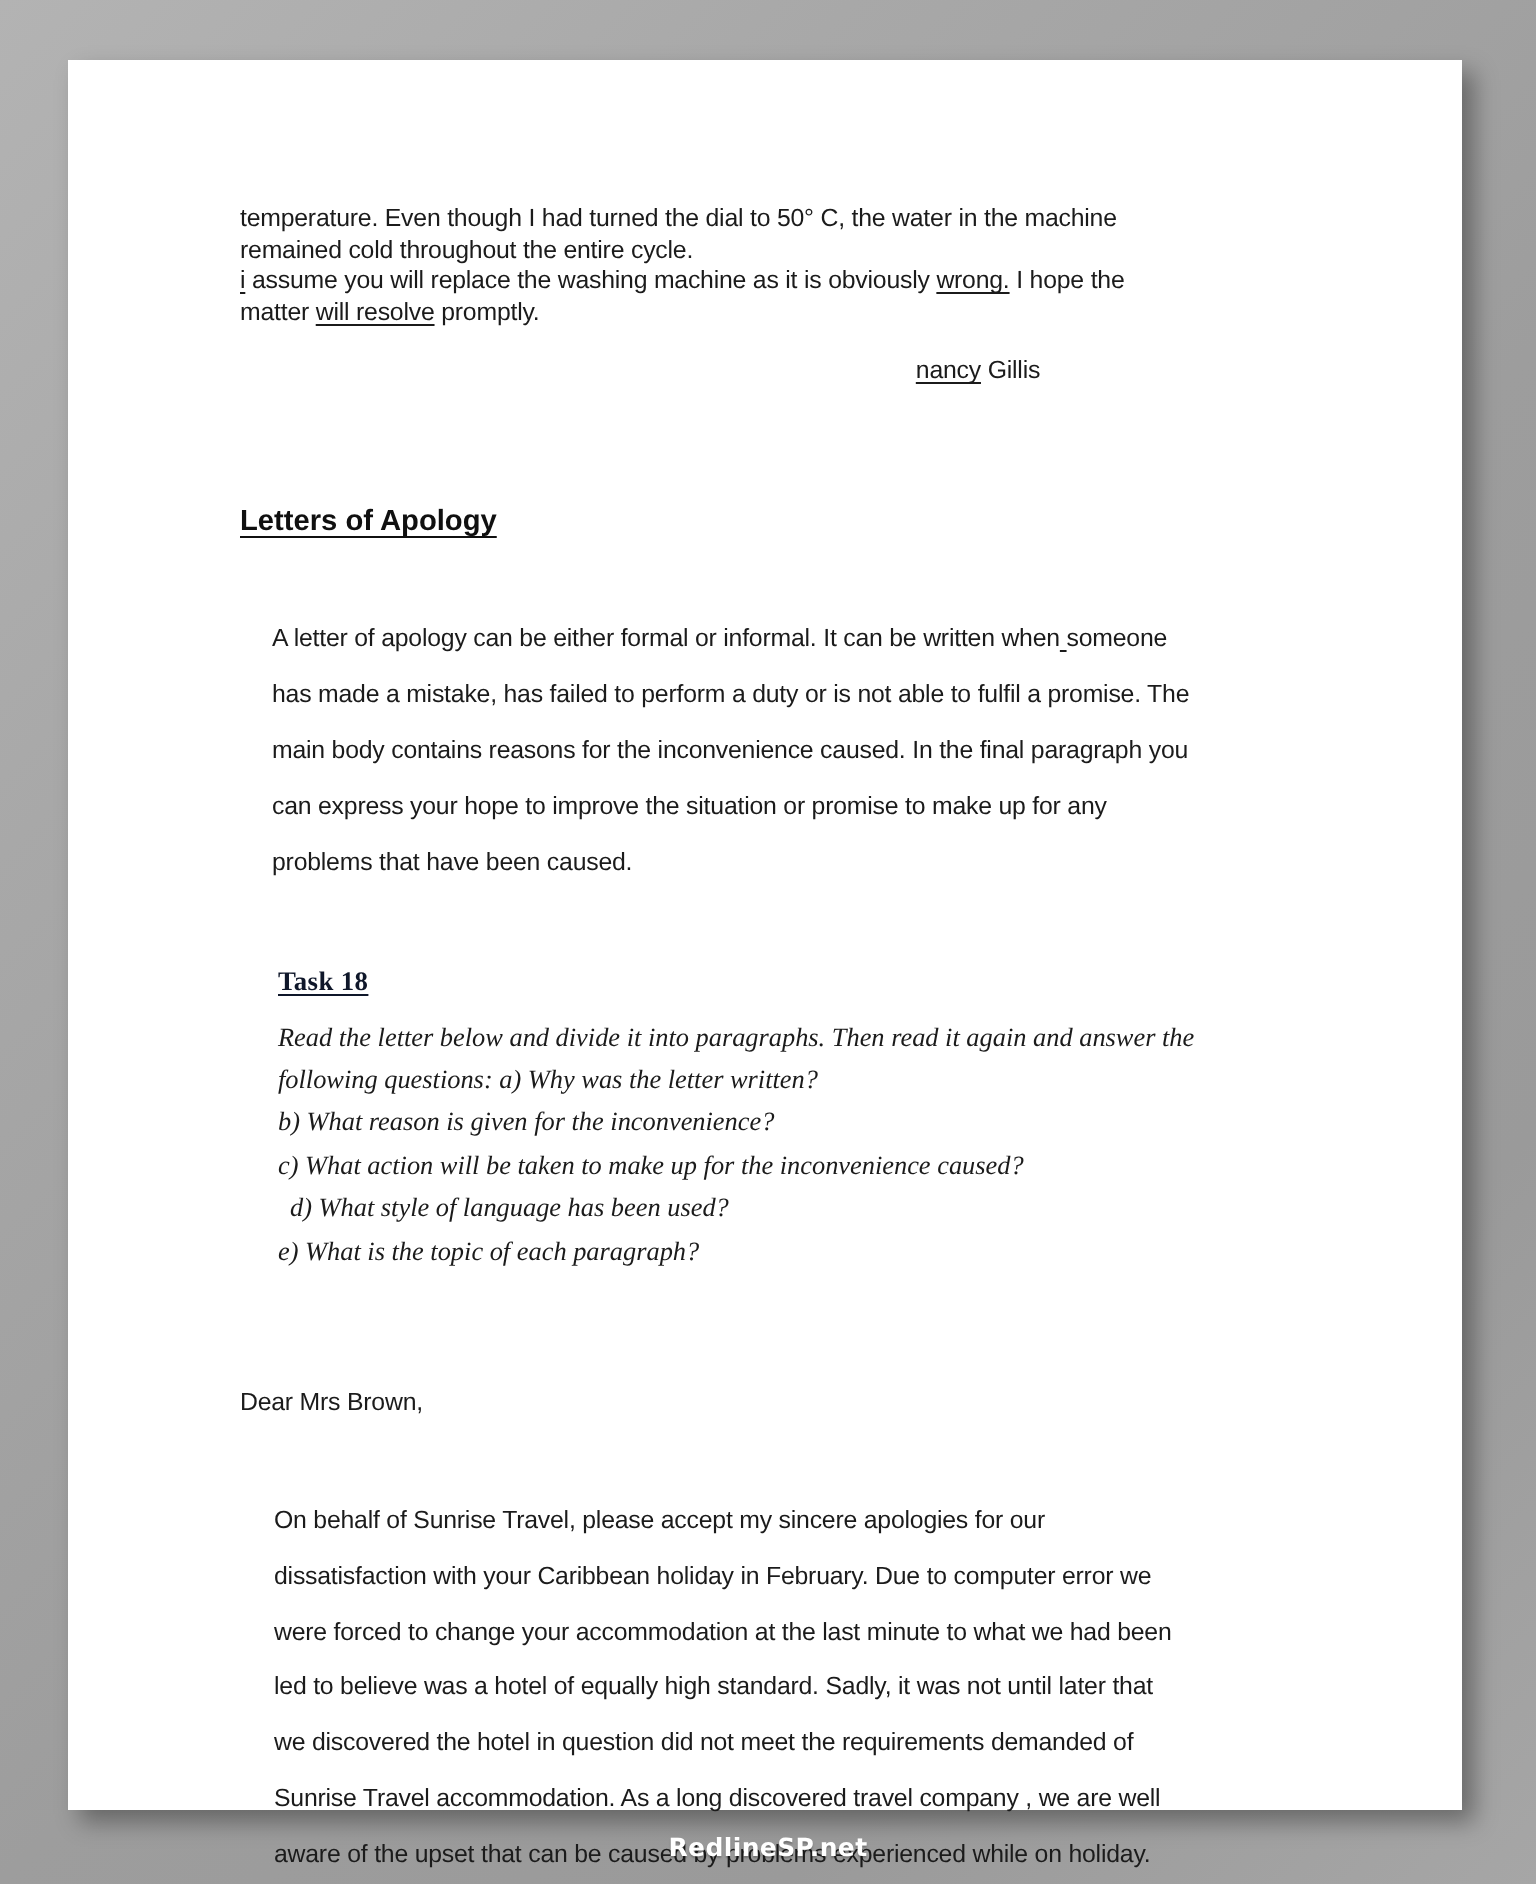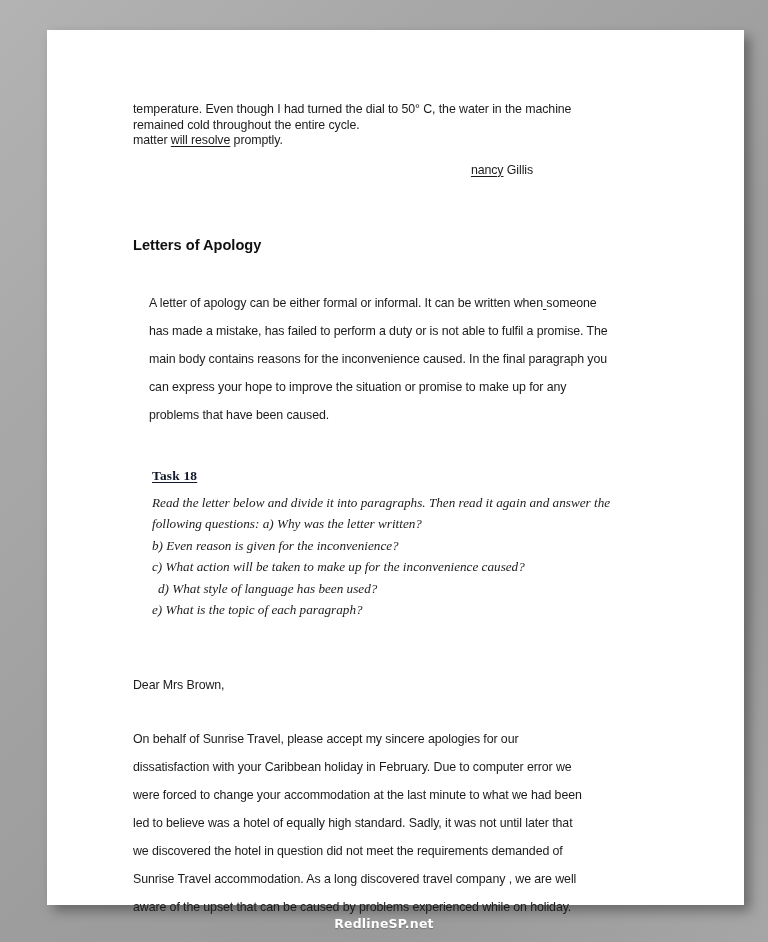--- a/index.html
+++ b/index.html
@@ -11,21 +11,21 @@
     height: 942px;
     overflow: hidden;
     background: linear-gradient(135deg, #b3b3b3 0%, #a8a8a8 25%, #9d9d9d 55%, #9a9a9a 78%, #a6a6a6 100%);
     font-family: "Liberation Sans", sans-serif;
     position: relative;
   }
 
   
   #page-sheet {
     position: absolute;
-    left: 47px;
+    left: 34px;
     top: 30px;
     width: 697px;
     height: 875px;
     background: #ffffff;
     box-shadow: 6px 6px 11px rgba(0,0,0,0.35);
   }
 
   .doc-body {
     position: absolute;
     left: 86px;
@@ -66,20 +66,21 @@
     text-align: center;
   }
 
   
   .heading-apology {
     margin: 0;
     font-family: "Liberation Sans", sans-serif;
     font-size: 14.6px;
     font-weight: bold;
     color: #101010;
+    text-decoration: underline;
     text-decoration-thickness: 1.4px;
     text-underline-offset: 3px;
     display: inline-block;
   }
   .gap-lg { height: 58px; }
   .gap-md { height: 26px; }
   .gap-xs { height: 8px; }
 
   .intro-para { margin: 16px; }
 
@@ -95,21 +96,21 @@
     text-underline-offset: 2px;
     display: inline-block;
     letter-spacing: 0.2px;
   }
   .q-line { margin: 0; white-space: nowrap; }
   .q-line.indent-1 { padding-left: 6px; }
   .q-first { text-align: justify; }
 
   
   .letter-salutation { margin: 0; }
-  .letter-para { margin: 0; }
+  .letter-para { margin: 17px; }
 
   
   #footer-bar {
     position: absolute;
     left: 0;
     bottom: 0;
     width: 768px;
     height: 37px;
     display: flex;
     align-items: center;
@@ -127,20 +128,21 @@
 </head>
 <body>
 
 <div id="page-sheet">
 
   <div class="doc-body">
 
     <div class="block-top sans">
       <p>temperature. Even though I had turned the dial to 50° C, the water in the machine</p>
       <p>remained cold throughout the entire cycle.</p>
+      <p><span class="u">i</span><span> assume you will replace the washing machine as it is obviously </span><span class="u">wrong.</span><span> I hope the</span></p>
       <p><span>matter </span><span class="u">will resolve</span><span> promptly.</span></p>
 
       <div class="sig-gap"></div>
       <p class="sig-name"><span class="u">nancy</span><span> Gillis</span></p>
     </div>
 
     <div class="gap-lg"></div>
 
     <div>
       <span class="heading-apology">Letters of Apology</span>
@@ -159,21 +161,21 @@
     <div class="gap-md"></div>
 
     <div class="task-block">
       <div>
         <span class="task-label">Task 18</span>
       </div>
       <div class="gap-xs"></div>
       <div class="serif-i">
         <p class="q-line q-first">Read the letter below and divide it into paragraphs. Then read it again and answer the</p>
         <p class="q-line">following questions:  a) Why was the letter written?</p>
-        <p class="q-line">b) Even reason is given for the inconvenience?</p>
+        <p class="q-line">b) What reason is given for the inconvenience?</p>
         <p class="q-line">c) What action will be taken to make up for the inconvenience caused?</p>
         <p class="q-line indent-1">d) What style of language has been used?</p>
         <p class="q-line">e) What is the topic of each paragraph?</p>
       </div>
     </div>
 
     <div class="gap-lg"></div>
 
     <div class="sans">
       <p class="letter-salutation">Dear Mrs Brown,</p>

